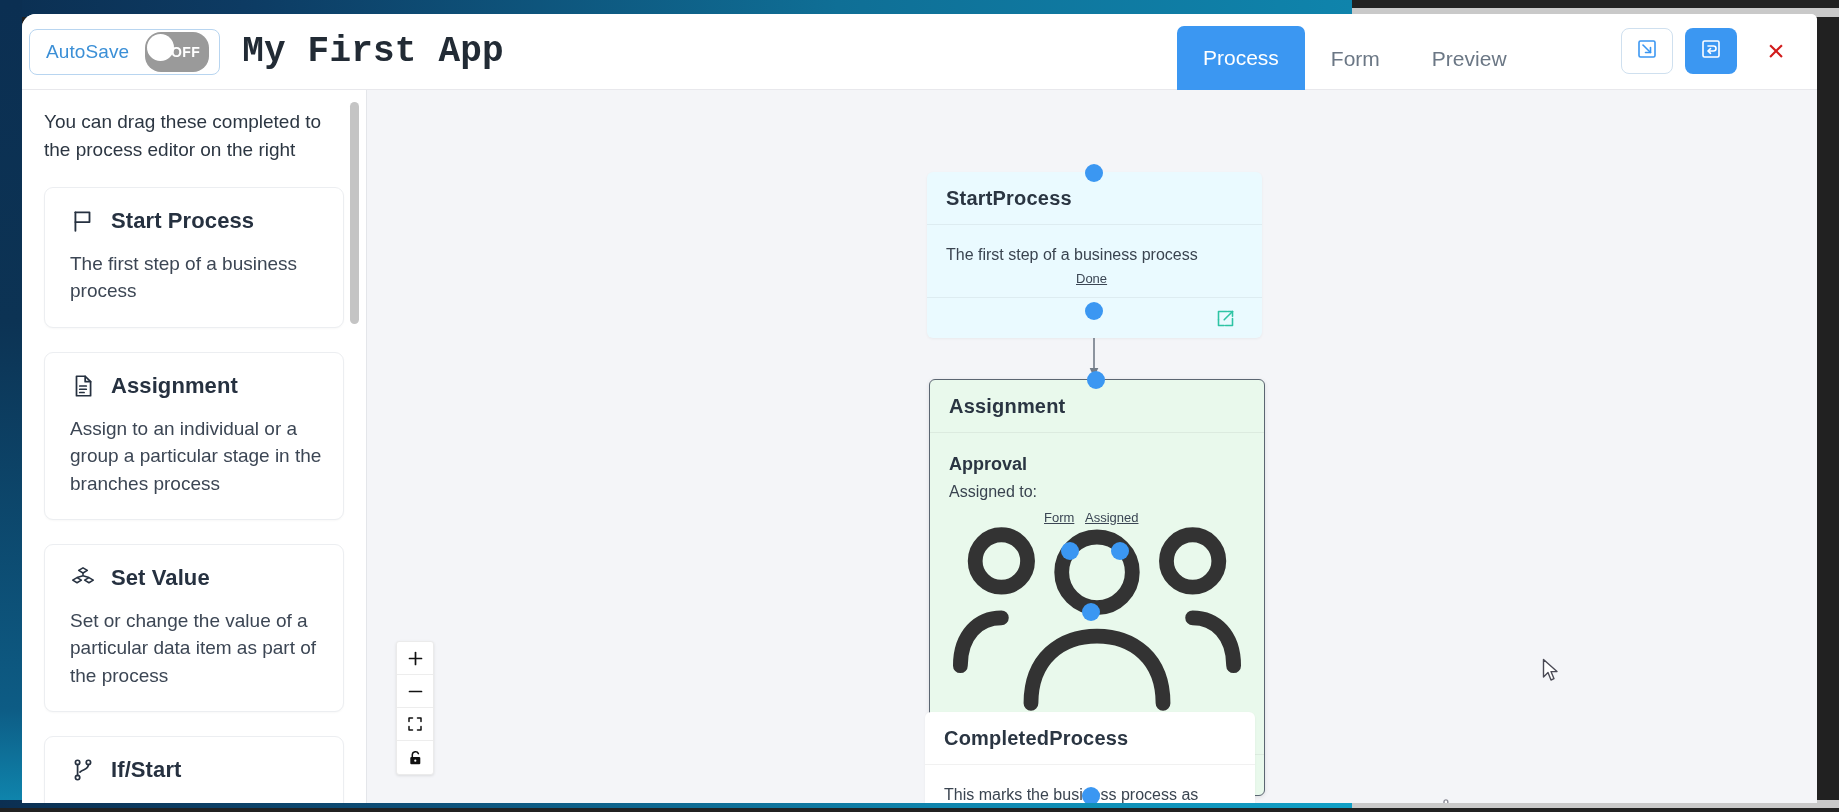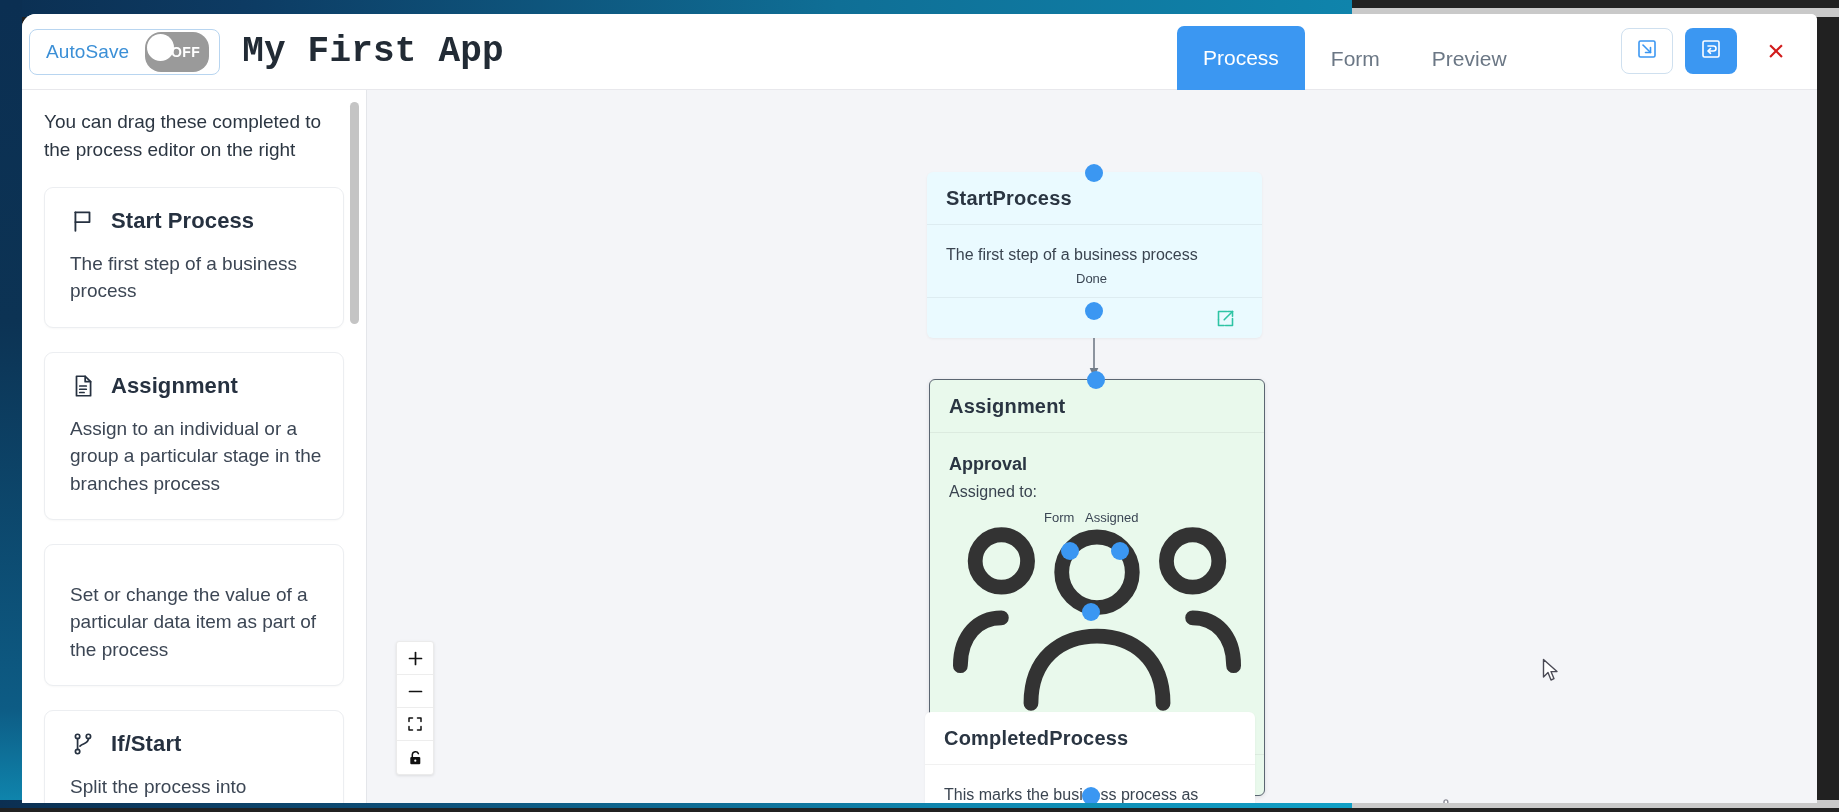--- a/index.html
+++ b/index.html
@@ -341,20 +341,21 @@
     width: 100%; height: 100%;
     z-index: 5;
     pointer-events: none;
   }
   .edge-label {
     position: absolute;
     font-size: 13px;
     color: #3b4654;
     z-index: 15;
     white-space: nowrap;
+    text-decoration: underline;
   }
 
   .icon-edit { color: #2ec4a4; width: 21px; height: 21px; cursor: pointer; }
   .icon-trash { color: #d98b7b; width: 19px; height: 21px; cursor: pointer; }
   .icon-edit svg, .icon-trash svg { display:block; width:100%; height:100%; }
 
   
   .cursor-arrow { position:absolute; z-index: 50; pointer-events:none; }
   .cursor-hand { position:absolute; z-index: 50; pointer-events:none; }
 </style>
@@ -443,20 +444,33 @@
                     <path d="M9 15 H15"></path>
                     <path d="M9 18 H13"></path>
                 </svg>
               </span>
               <span class="activity-title">Assignment</span>
             </div>
             <div class="activity-desc">Assign to an individual or a group a particular stage in the branches process</div>
           </div>
 
           <div class="activity-card">
+            <div class="activity-head">
+              <span class="act-icon">
+                <svg viewBox="0 0 24 24" fill="none" stroke="currentColor" stroke-width="1.4" stroke-linejoin="round">
+                  <path d="M12 2.6 L16 5 L12 7.4 L8 5 Z"></path>
+                  <path d="M6.5 11.6 L10.5 14 L6.5 16.4 L2.5 14 Z"></path>
+                  <path d="M17.5 11.6 L21.5 14 L17.5 16.4 L13.5 14 Z"></path>
+                  <path d="M12 7.4 L12 10"></path>
+                  <path d="M12 10 L6.5 11.6"></path>
+                  <path d="M12 10 L17.5 11.6"></path>
+                </svg>
+              </span>
+              <span class="activity-title">Set Value</span>
+            </div>
             <div class="activity-desc">Set or change the value of a particular data item as part of the process</div>
           </div>
 
           <div class="activity-card">
             <div class="activity-head">
               <span class="act-icon">
                 <svg viewBox="0 0 24 24" fill="none" stroke="currentColor" stroke-width="1.6" stroke-linecap="round" stroke-linejoin="round">
                   <circle cx="7" cy="5" r="2"></circle>
                   <circle cx="17" cy="5" r="2"></circle>
                   <circle cx="7" cy="19" r="2"></circle>

